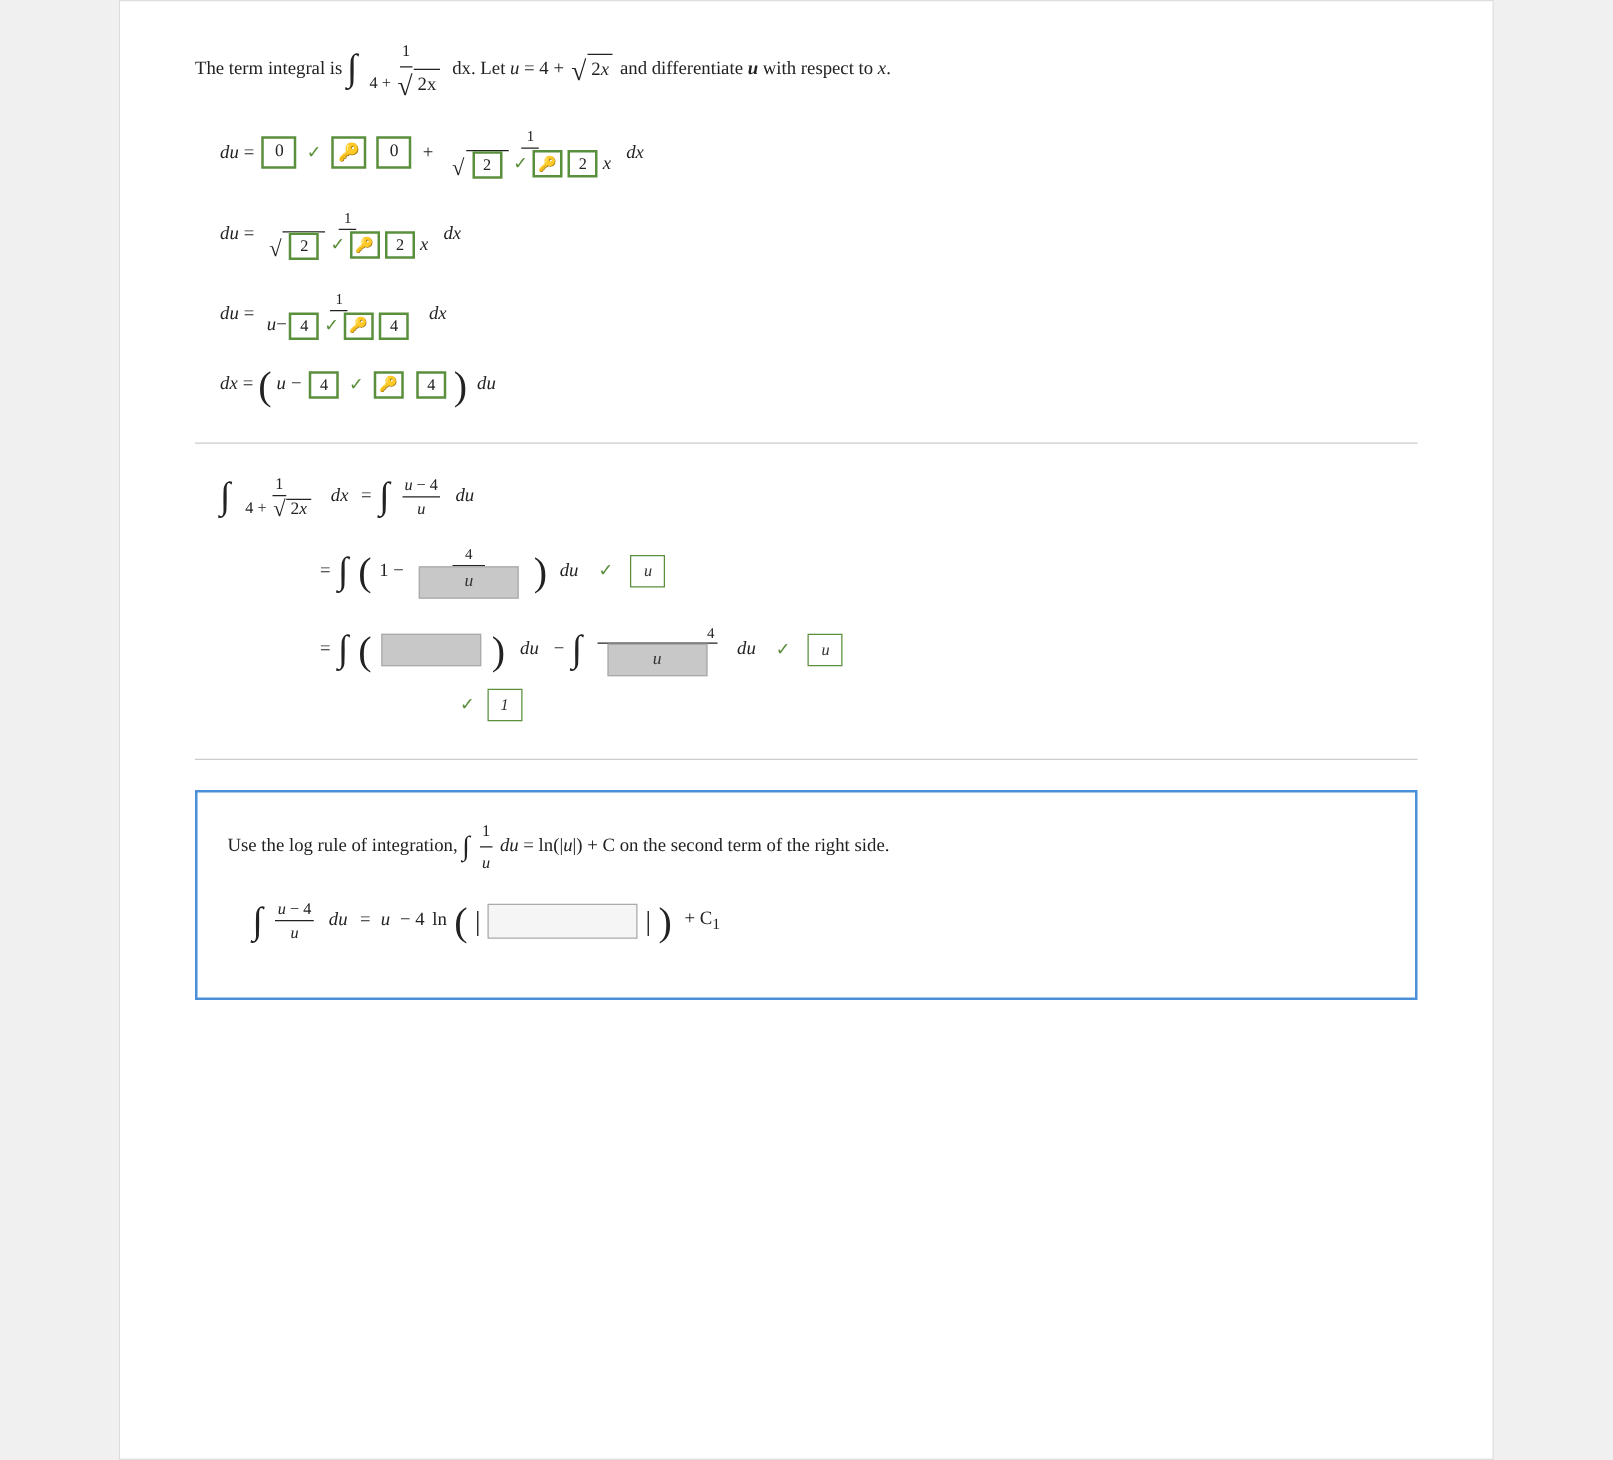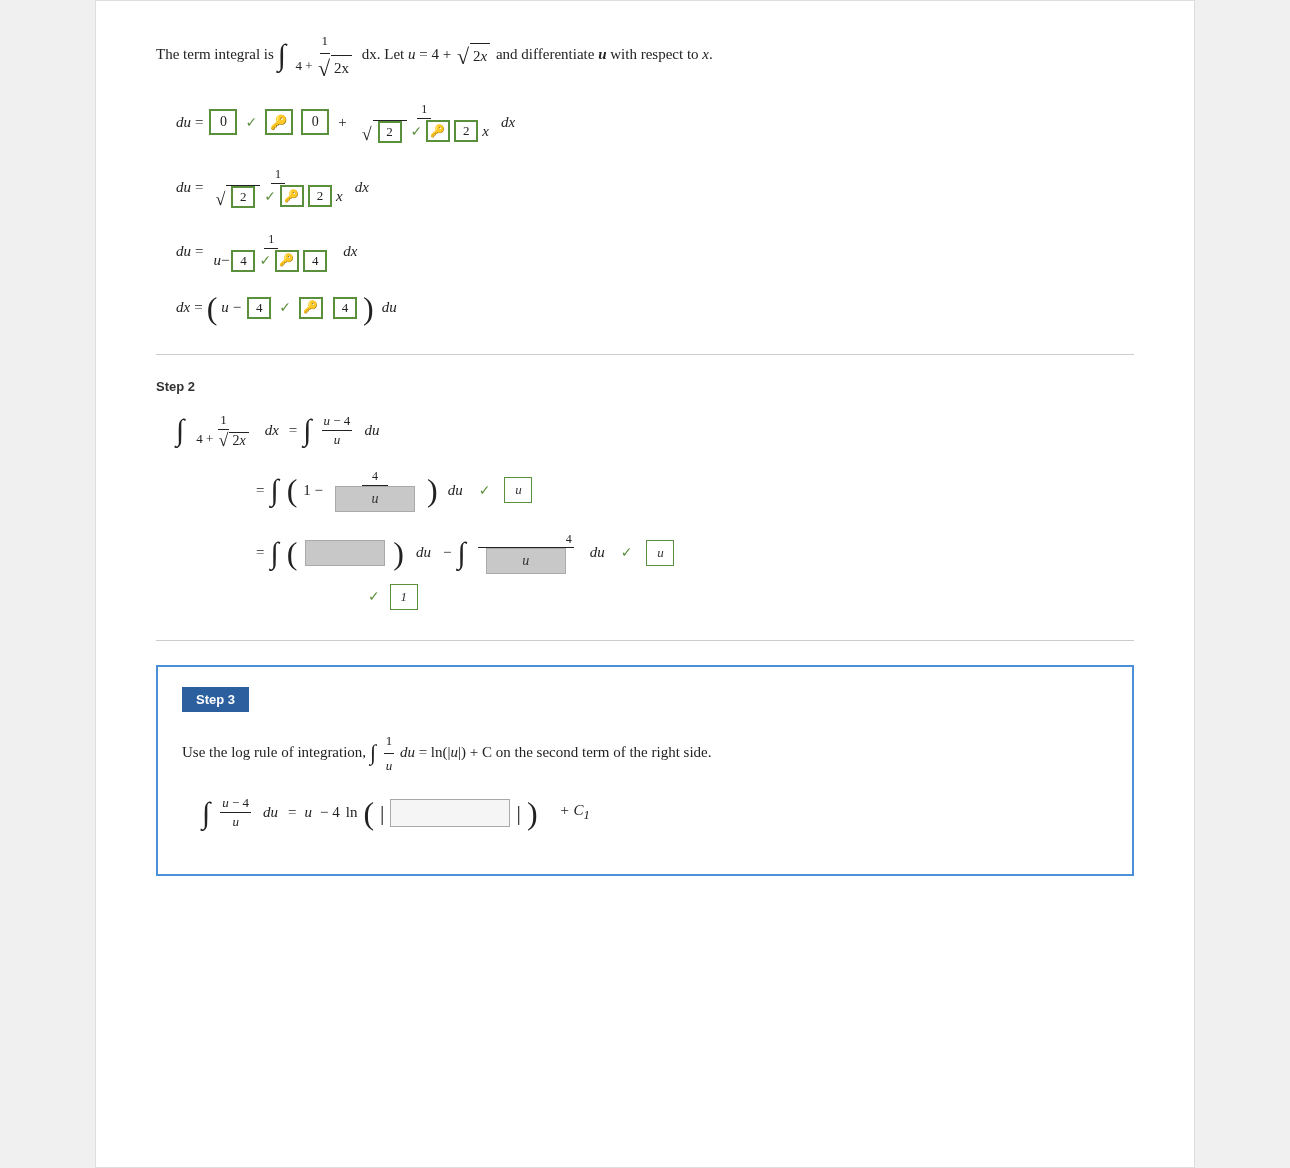--- a/index.html
+++ b/index.html
@@ -300,21 +300,20 @@
       <span class="key-icon" style="width:24px; height:22px; font-size:12px; margin-right:4px;">🔑</span>
       <span class="num-box" style="min-width:24px; height:22px; font-size:13px;">4</span>
       <span class="paren-large" style="margin-right:4px;">)</span>
       <span style="font-style:italic;">du</span>
     </div>
   </div>
 
   <hr class="divider">
 
   <div class="step-section">
-    <div class="step-label">Step 2</div>
 
 
     <div class="eq-row" style="margin-left:20px; margin-bottom:20px;">
       <span class="integral">∫</span>
       <span class="frac">
         <span class="num">1</span>
         <span class="den">4 + <span class="sqrt-wrapper">
               <span class="sqrt-symbol" style="font-size:18px;">√</span>
               <span class="sqrt-content" style="font-size:14px;">2<i>x</i></span>
             </span></span>
@@ -375,23 +374,20 @@
 
     <div style="margin-left:210px; margin-bottom:6px; display:flex; align-items:center; gap:6px;">
       <span class="check-green" style="margin-right:2px;">✓</span>
       <span class="small-input-box">1</span>
     </div>
   </div>
 
   <hr class="divider">
 
   <div class="step3-section">
-    <div>
-      <span class="step3-header">Step 3</span>
-    </div>
 
     <div style="font-size:15px; margin-bottom:18px; line-height:1.7;">
       Use the log rule of integration,
       <span class="integral" style="font-size:22px;">∫</span>
       <span class="frac" style="vertical-align:middle;">
         <span class="num">1</span>
         <span class="den"><i>u</i></span>
       </span>
       <i> du</i>
       = ln(|<i>u</i>|) + C on the second term of the right side.
@@ -407,17 +403,17 @@
       <span> = </span>
       <span style="font-style:italic; margin:0 2px;">u</span>
       <span> − 4 </span>
       <span>ln</span>
       <span class="paren-large">(</span>
       <span class="abs-bars">|</span>
 
       <span class="input-box-large" style="min-width:120px; height:28px; background:#f5f5f5; border:1px solid #aaa;"></span>
       <span class="abs-bars">|</span>
       <span class="paren-large">)</span>
-      <span style="margin-left:16px;font-style:italic;">+ C<sub>1</sub></span>
+      <span style="margin-left:4px;">+ C<sub>1</sub></span>
     </div>
   </div>
 
 </div>
 
 </body></html>

